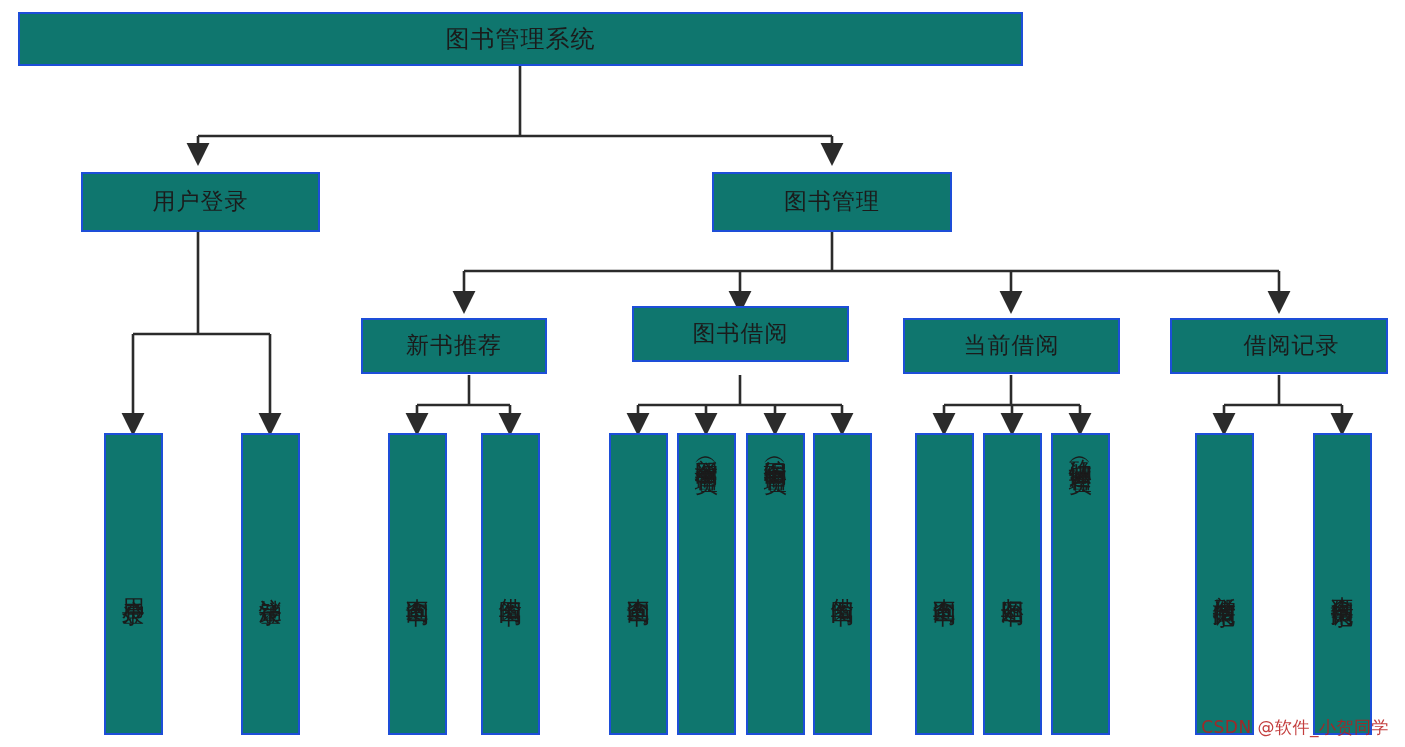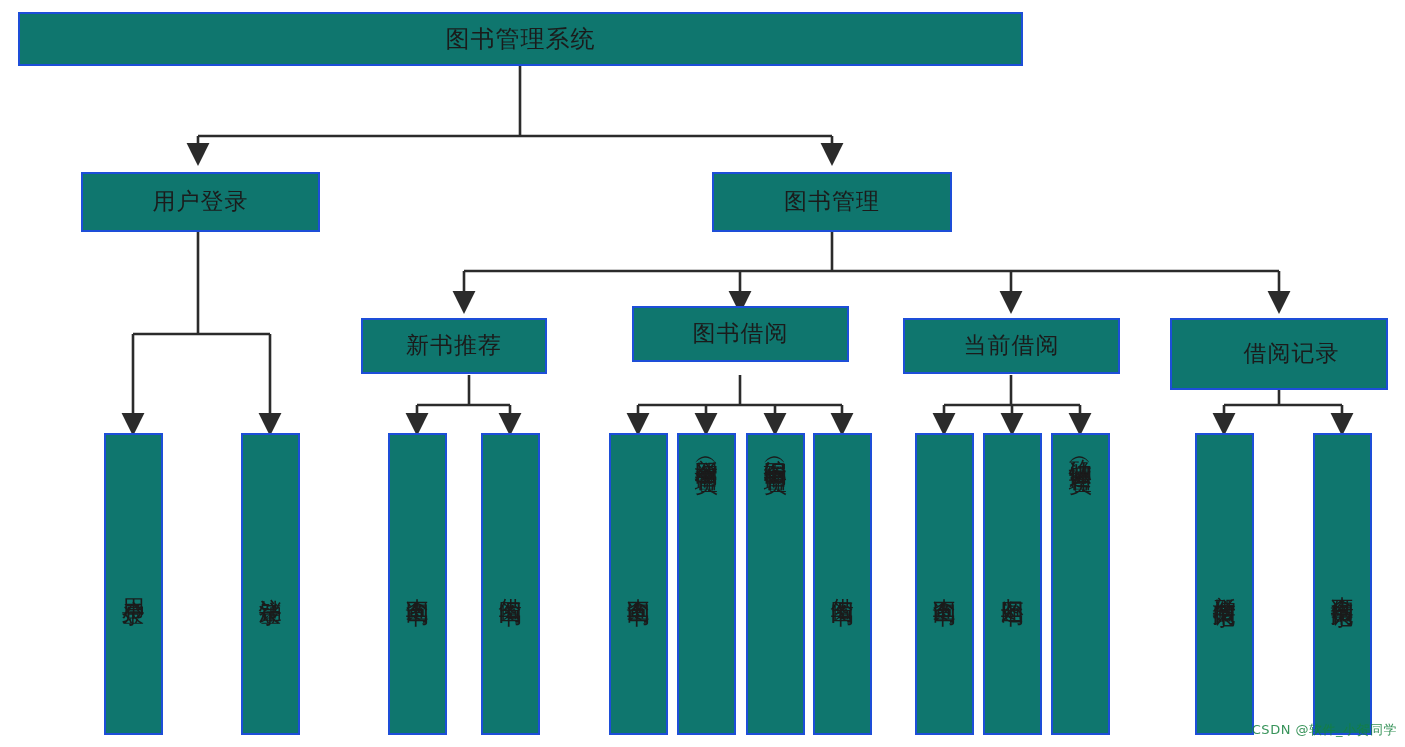--- a/index.html
+++ b/index.html
@@ -57,24 +57,24 @@
     letter-spacing: 2px;
     white-space: nowrap;
     color: #1b1b1b;
   }
   .node.vert.centered {
     align-items: center;
     padding-top: 0;
   }
   #watermark {
     position: absolute;
-    right: 8px;
+    right: 16px;
     bottom: 8px;
-    font-size: 13px;
-    color: #15803d;
+    font-size: 17px;
+    color: #b91c1c;
     letter-spacing: 0.5px;
     white-space: nowrap;
     opacity: 0.85;
   }
 </style>
 </head>
 <body>
 
 <div id="canvas">
 
@@ -141,21 +141,21 @@
 
   <div class="node horiz" style="left:361px; top:318px; width:186px; height:56px;">
     <span>新书推荐</span>
   </div>
   <div class="node horiz" style="left:632px; top:306px; width:217px; height:56px;">
     <span>图书借阅</span>
   </div>
   <div class="node horiz" style="left:903px; top:318px; width:217px; height:56px;">
     <span>当前借阅</span>
   </div>
-  <div class="node horiz" style="left:1170px; top:318px; width:218px; height:72px;padding-left:25px;">
+  <div class="node horiz" style="left:1170px; top:318px; width:218px; height:56px;padding-left:25px;">
     <span>借阅记录</span>
   </div>
 
   <div class="node vert centered" style="left:104px; top:433px; width:59px; height:302px;">
     <span class="vlabel">用户登录</span>
   </div>
   <div class="node vert centered" style="left:241px; top:433px; width:59px; height:302px;">
     <span class="vlabel">注销登录</span>
   </div>
 

